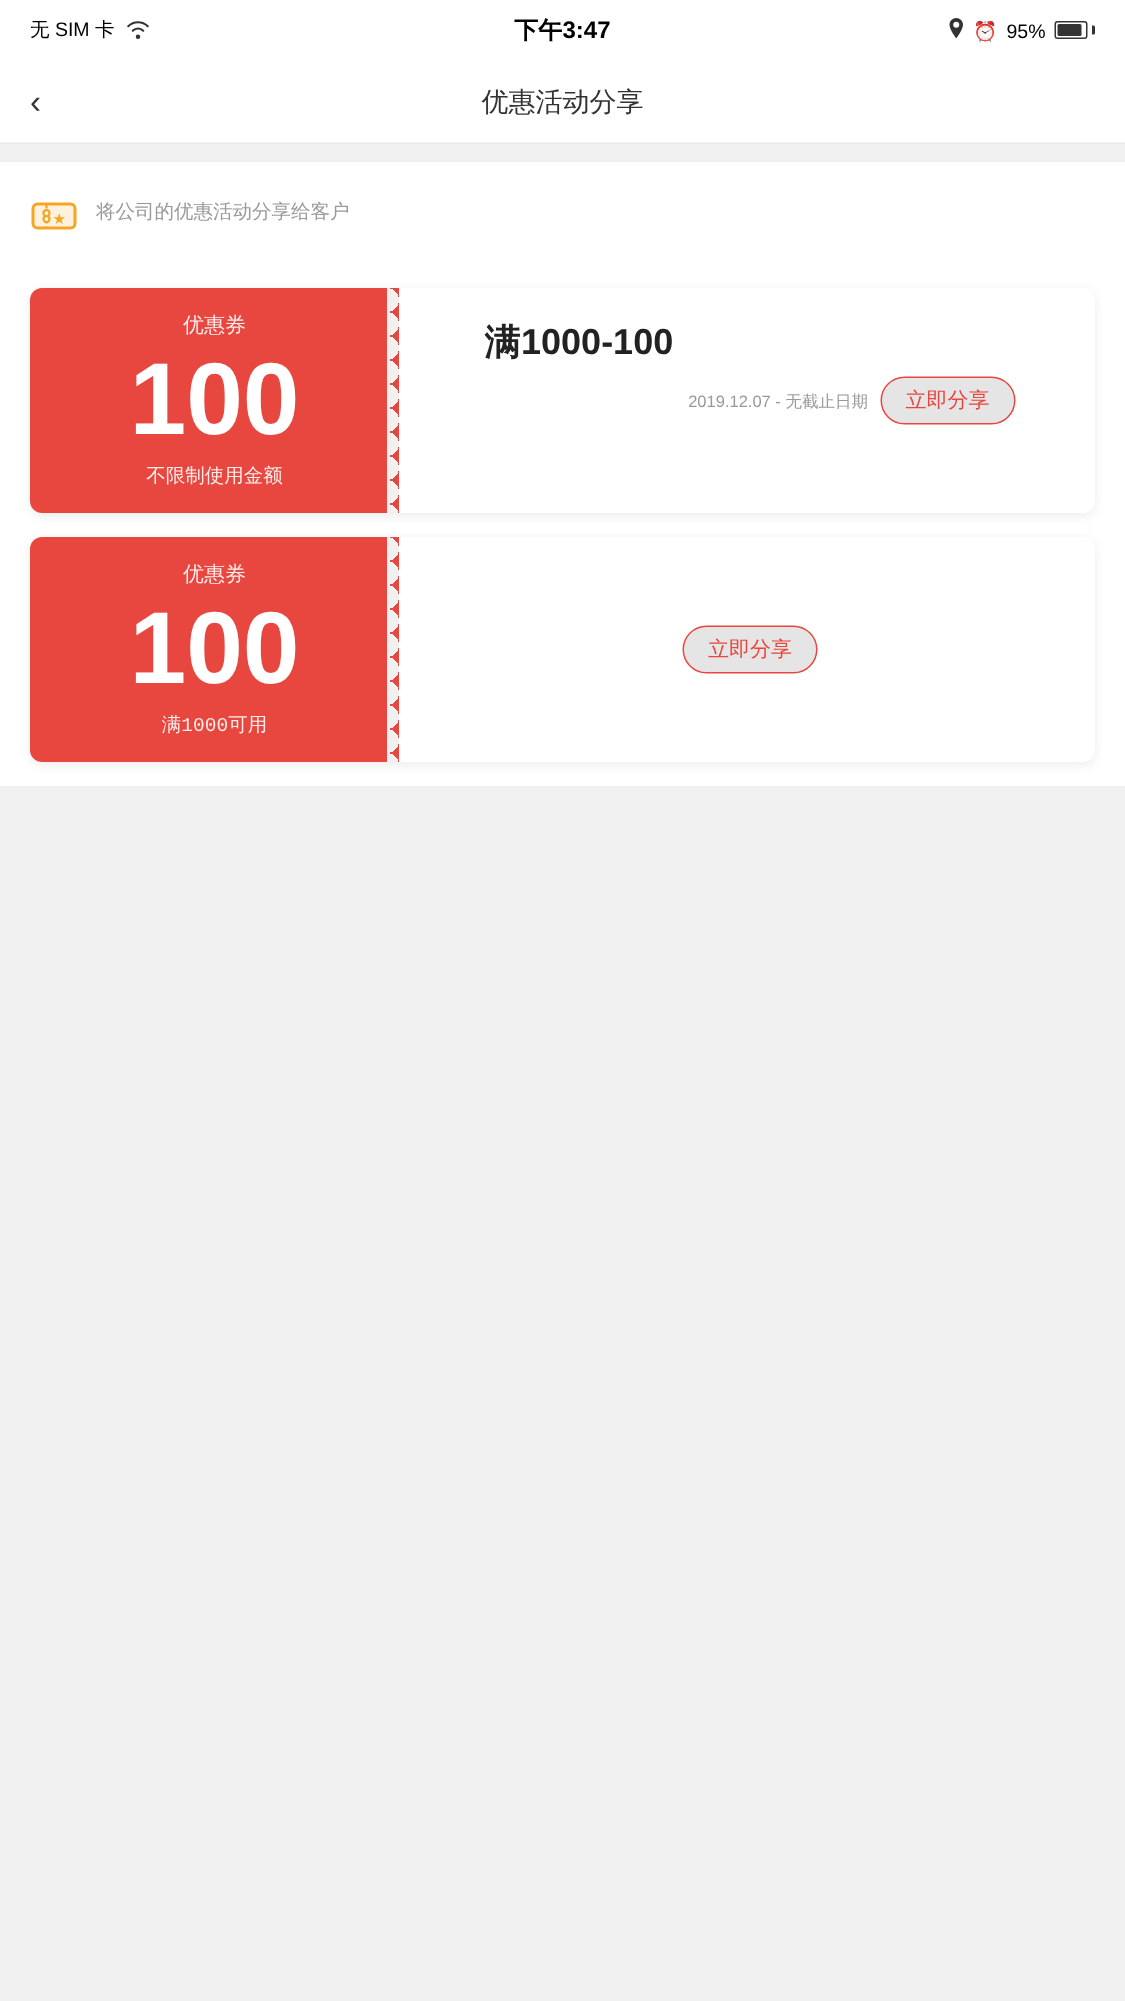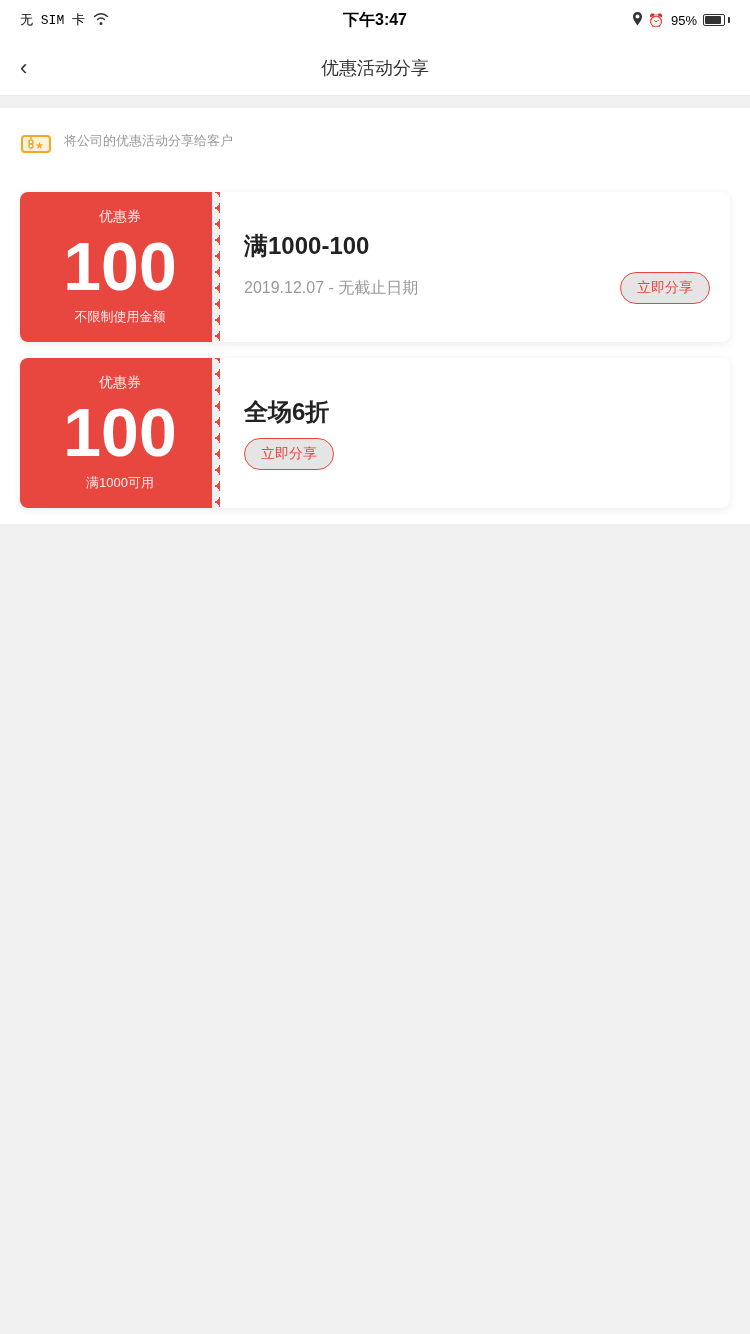--- a/index.html
+++ b/index.html
@@ -22,21 +22,20 @@
       justify-content: space-between;
       padding: 0 20px;
       font-size: 14px;
       font-weight: 500;
     }
     .status-left {
       display: flex;
       align-items: center;
       gap: 8px;
       font-size: 13px;
-      font-family: Liberation Mono, monospace;
     }
     .status-center {
       font-size: 16px;
       font-weight: 600;
       position: absolute;
       left: 50%;
       transform: translateX(-50%);
       text-align: center;
     }
     .status-right {
@@ -143,21 +142,21 @@
       border-radius: 8px;
       overflow: hidden;
       background: #fff;
       box-shadow: 0 2px 8px rgba(0,0,0,0.08);
       min-height: 120px;
     }
 
     
     .coupon-left {
       background: #e8473f;
-      width: 200px;
+      width: 246px;
       flex-shrink: 0;
       display: flex;
       flex-direction: column;
       align-items: center;
       justify-content: center;
       padding: 16px 12px;
       position: relative;
       color: #fff;
     }
 
@@ -184,44 +183,45 @@
       font-size: 68px;
       font-weight: 700;
       color: #ffffff;
       line-height: 1;
     }
     .coupon-condition {
       font-size: 13px;
       color: rgba(255,255,255,0.9);
       margin-top: 8px;
       text-align: left;
+      font-family: Liberation Mono, monospace;
     }
 
     
     .coupon-right {
       flex: 1;
       padding: 20px 20px 20px 24px;
       display: flex;
-      flex-direction: column;
+      flex-direction: row;
       justify-content: center;
       gap: 10px;
     }
     .coupon-name {
       font-size: 24px;
       font-weight: 700;
       color: #222;
     }
     .coupon-meta {
       display: flex;
       align-items: center;
       justify-content: space-between;
       gap: 8px;
     }
     .coupon-date {
-      font-size: 16px;
+      font-size: 11px;
       color: #999;
       flex: 1;
     }
     .coupon-share-btn {
       border: 1.5px solid #e8473f;
       border-radius: 20px;
       padding: 6px 16px;
       font-size: 14px;
       color: #e8473f;
       background: #e5e5e5;
@@ -313,21 +313,20 @@
     </div>
   </div>
 
   <div class="coupon-card">
     <div class="coupon-left">
       <div class="coupon-type-label">优惠券</div>
       <div class="coupon-amount">100</div>
       <div class="coupon-condition">满1000可用</div>
     </div>
     <div class="coupon-right">
-      <div class="coupon-name">全场6折</div>
       <div class="coupon-meta">
         <button class="coupon-share-btn">立即分享</button>
       </div>
     </div>
   </div>
 
 </div>
 
 <div class="bottom-area"></div>
 

